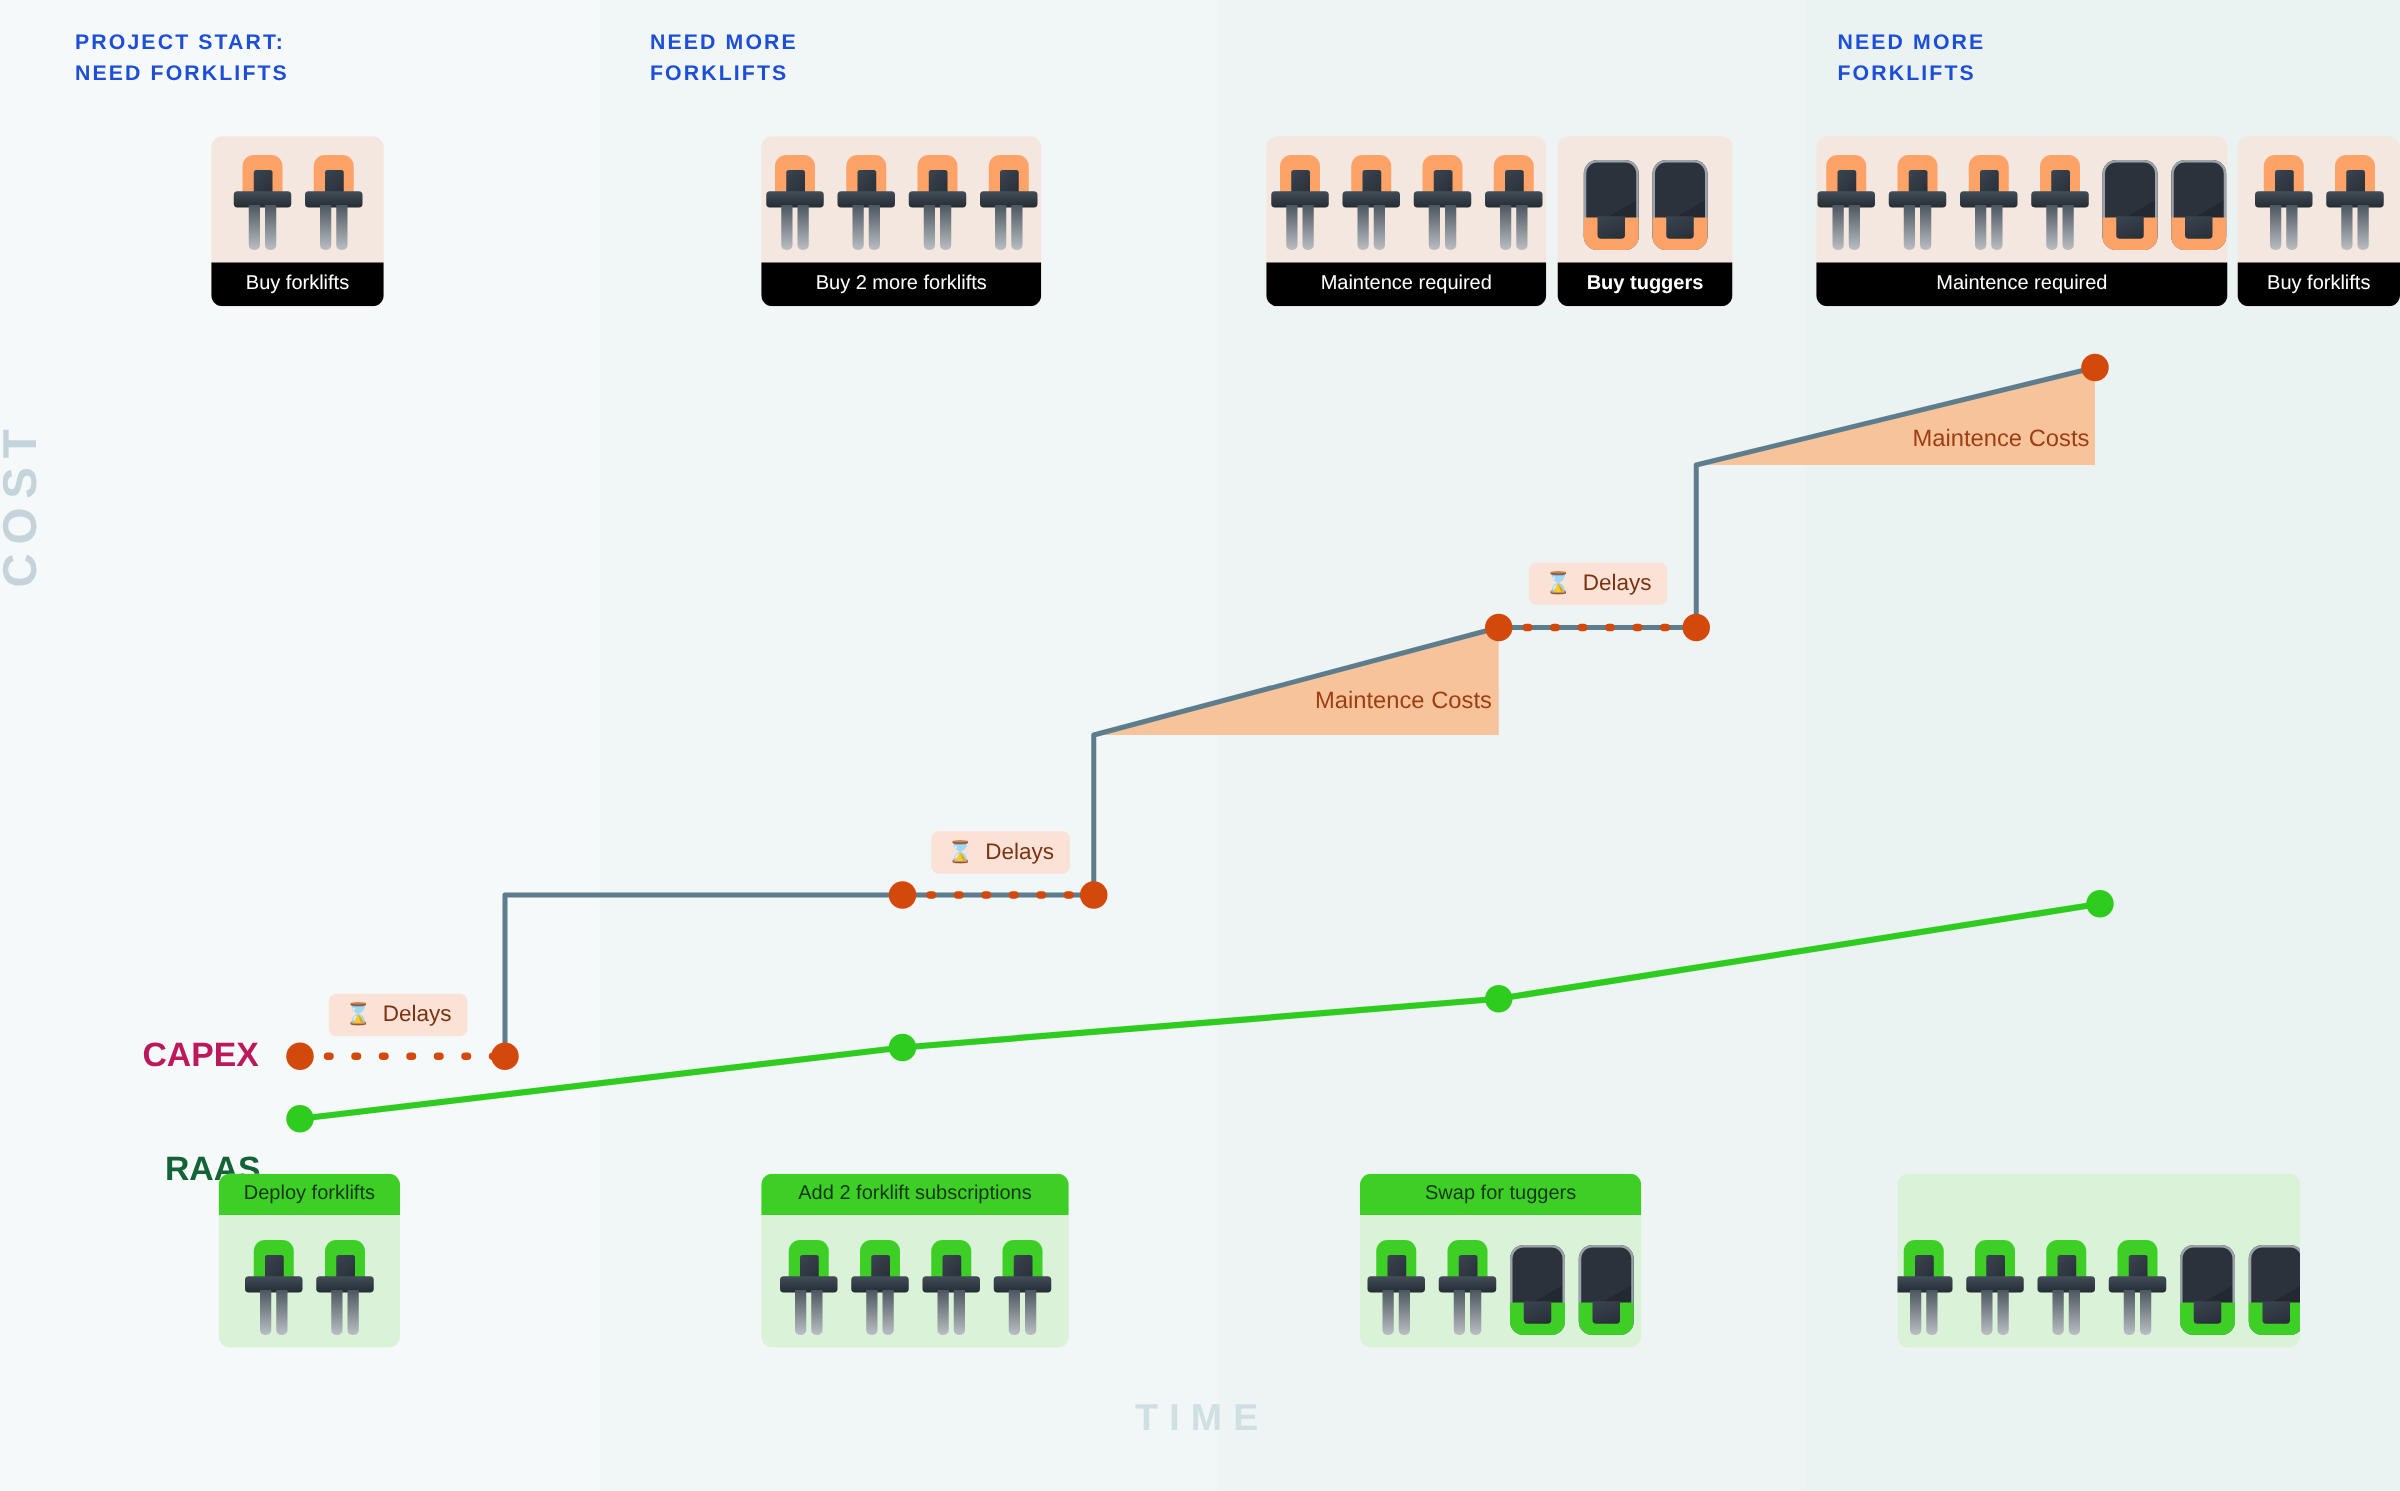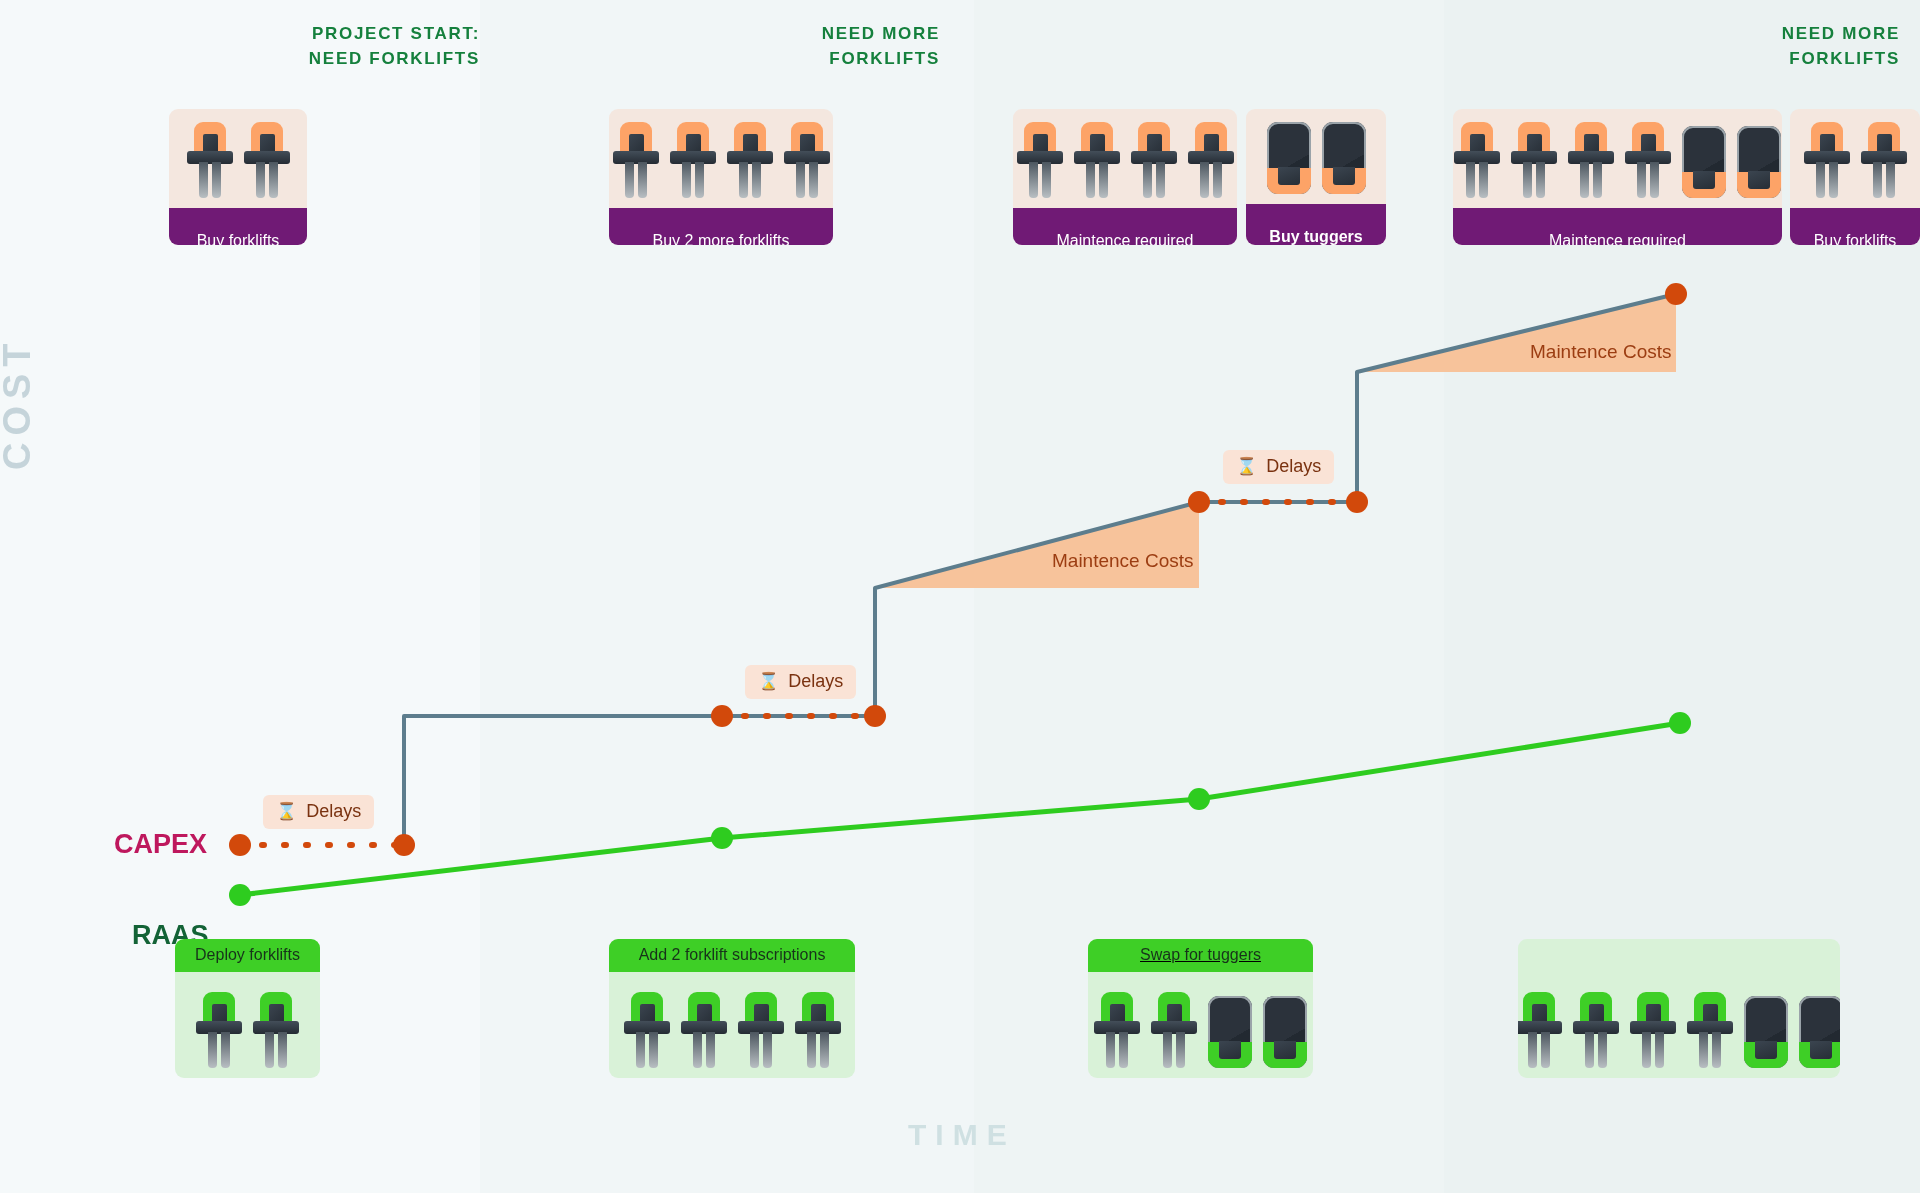--- a/index.html
+++ b/index.html
@@ -28,34 +28,34 @@
     color:#c5d4da; white-space:nowrap;
   }
   .axis-time {
     position:absolute; left:908px; top:1118px;
     font-size:30px; font-weight:700; letter-spacing:9px;
     color:#cfe0e2; white-space:nowrap;
   }
 
   
   .col-head {
-    position:absolute; text-align:right;
+    position:absolute; text-align:left;
     font-size:17px; font-weight:700; letter-spacing:1.7px;
-    line-height:1.45; color:#15803d; white-space:pre-line;
+    line-height:1.45; color:#1d4ed8; white-space:pre-line;
   }
 
   
   .card { position:absolute; border-radius:9px; overflow:hidden;
           display:flex; flex-direction:column; }
   .card.orange { background:#f4e7df; }
   .card.green  { background:#d9f2d8; }
   .card .tray { display:flex; align-items:flex-end; justify-content:center;
                 gap:11px; padding:13px 14px 10px 14px; flex:1; }
   .card .lbl { font-size:16px; color:#ffffff; text-align:center;
-               padding:24px 14px 9px; background:#701a75; white-space:nowrap; }
+               padding:8px 14px 9px; background:#000000; white-space:nowrap; }
   .card.green .lbl { background:#3ecf26; color:#17331a; order:-1;
                      padding:7px 14px 8px; }
 
   
   .forklift { position:relative; width:46px; height:76px; flex:0 0 auto; }
   .forklift .cab {
     position:absolute; left:7px; top:0; width:32px; height:34px;
     border-radius:9px 9px 0 0; background:#fda367;
   }
   .card.green .forklift .cab { background:#3ecf26; }
@@ -384,21 +384,21 @@
           <div class="cab"></div>
           <div class="mast"></div>
           <div class="bar"></div>
           <div class="tineL"></div>
           <div class="tineR"></div>
         </div>
       </div>
     <div class="lbl">Add 2 forklift subscriptions</div>
   </div>
 
-  <div class="card green" id="raas2" style="left:1088px; top:939px; width:225px; height:139px;text-decoration:underline;">
+  <div class="card green" id="raas2" style="left:1088px; top:939px; width:225px; height:139px;">
     <div class="tray">
         <div class="forklift">
           <div class="cab"></div>
           <div class="mast"></div>
           <div class="bar"></div>
           <div class="tineL"></div>
           <div class="tineR"></div>
         </div>
         <div class="forklift">
           <div class="cab"></div>

